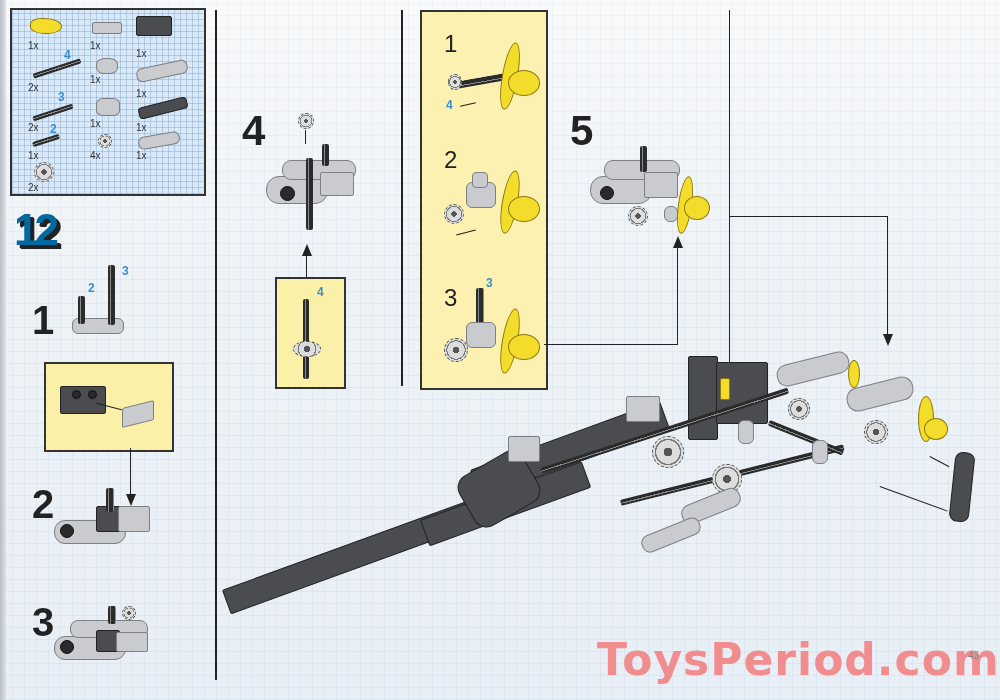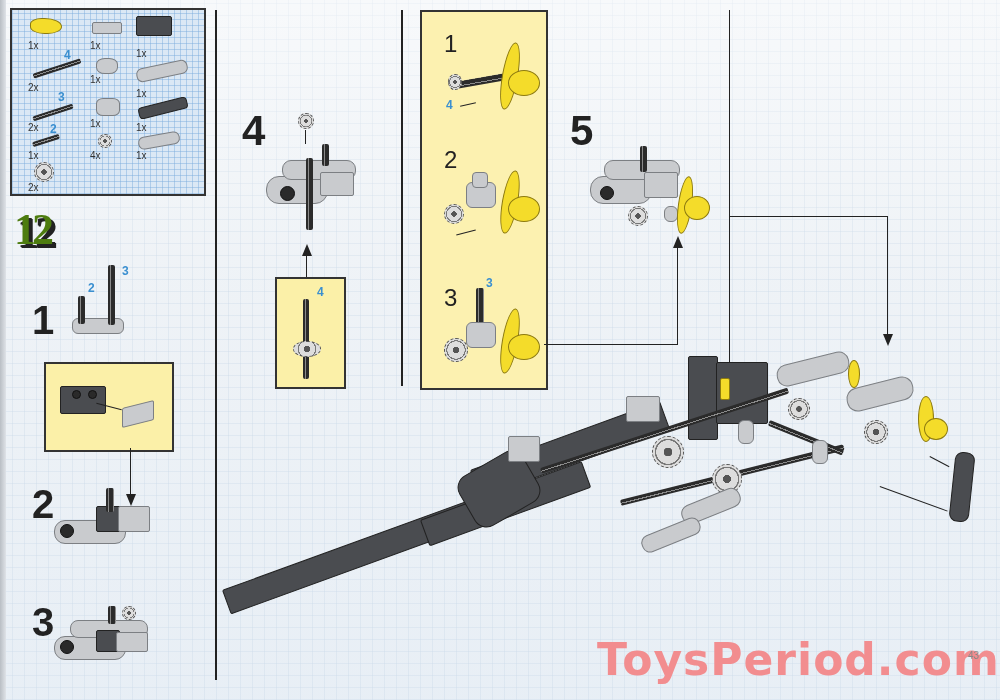--- a/index.html
+++ b/index.html
@@ -29,22 +29,22 @@
       repeating-linear-gradient(90deg, rgba(120,170,220,0.45) 0 1px, transparent 1px 6px),
       #dbe8f5;
   }
   .part { position:absolute; }
   .qty { position:absolute; font-size:10px; color:#333; }
   .ref { position:absolute; font-size:12px; font-weight:bold; color:#3a8fd0; }
 
   .step-num { position:absolute; font-weight:bold; color:#222; font-size:40px; line-height:1; }
   .sub-num { position:absolute; color:#222; font-size:24px; line-height:1; }
   .big-step {
-    position:absolute; left:14px; top:208px; font-size:44px; font-weight:900; color:#4d7c0f;
-    text-shadow: 3px 3px 0 #222, 4px 4px 0 #222; letter-spacing:-4px; line-height:1;font-family:Liberation Serif, serif;
+    position:absolute; left:14px; top:208px; font-size:44px; font-weight:900; color:#0369a1;
+    text-shadow: 3px 3px 0 #222, 4px 4px 0 #222; letter-spacing:-4px; line-height:1;
   }
   .callout {
     position:absolute; background:#fbf0a8; border:2px solid #333;
   }
   .callout.soft { background:#fcf1b0; }
 
   
   .axle { position:absolute; background:repeating-linear-gradient(90deg,#2b2b2b 0 2px,#8a8a8a 2px 3px,#2b2b2b 3px 5px); border-radius:2px; }
   .axle-h { position:absolute; background:repeating-linear-gradient(0deg,#2b2b2b 0 2px,#8a8a8a 2px 3px,#2b2b2b 3px 5px); border-radius:2px; }
   .gray { position:absolute; background:#c9cbce; border:1px solid #7c7f83; border-radius:6px; }

